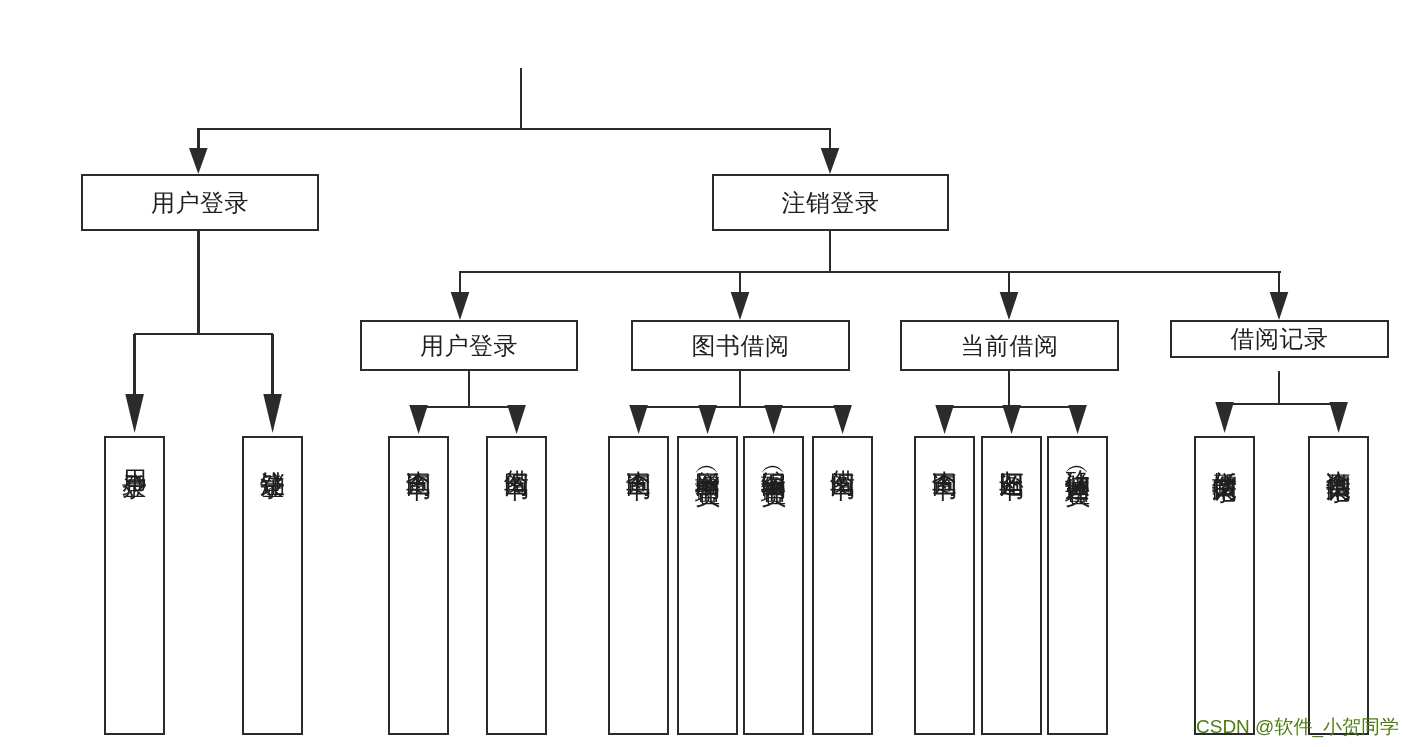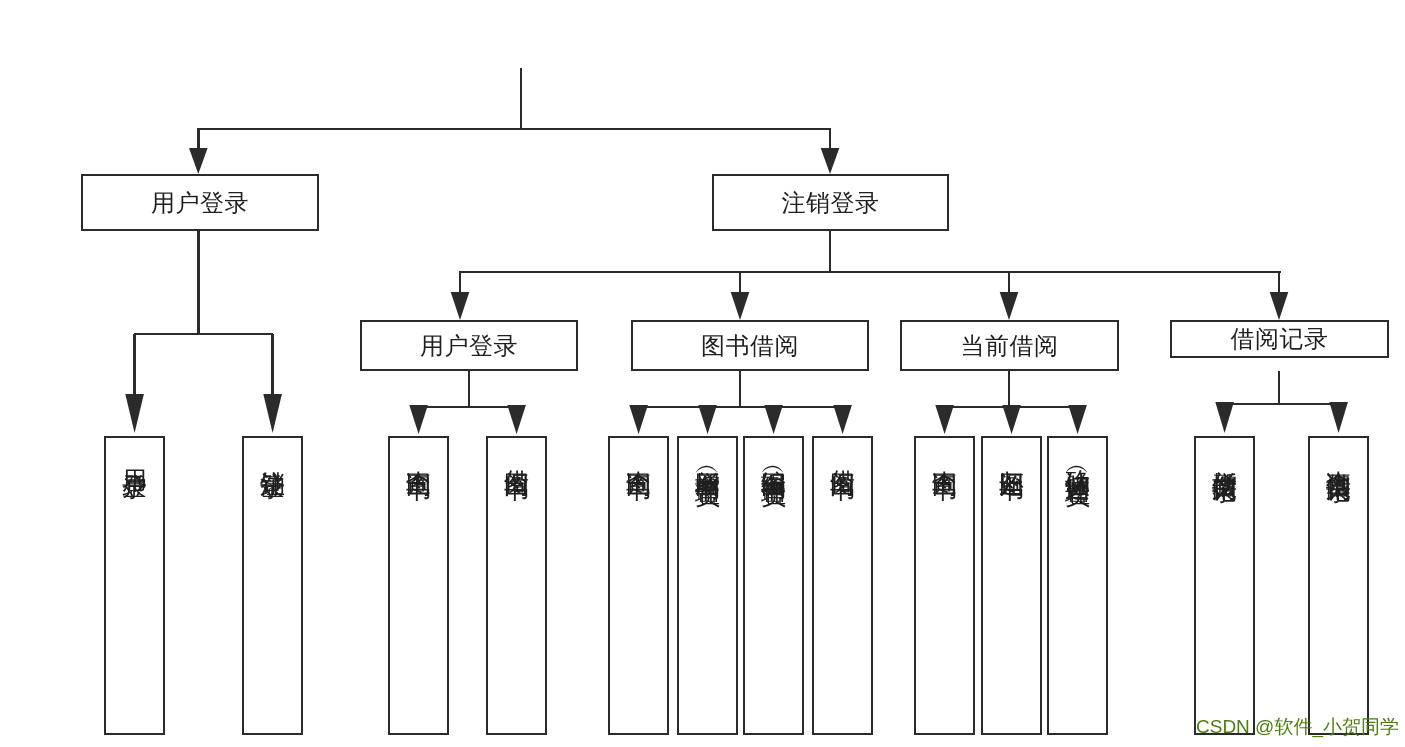--- a/index.html
+++ b/index.html
@@ -162,21 +162,21 @@
   <div class="node h" style="left:81px; top:174px; width:238px; height:57px;">
     <span class="node-label">用户登录</span>
   </div>
   <div class="node h" style="left:712px; top:174px; width:237px; height:57px;">
     <span class="node-label">注销登录</span>
   </div>
 
   <div class="node h" style="left:360px; top:320px; width:218px; height:51px;">
     <span class="node-label">用户登录</span>
   </div>
-  <div class="node h" style="left:631px; top:320px; width:238px; height:51px;">
+  <div class="node h" style="left:631px; top:320px; width:219px; height:51px;">
     <span class="node-label">图书借阅</span>
   </div>
   <div class="node h" style="left:900px; top:320px; width:219px; height:51px;">
     <span class="node-label">当前借阅</span>
   </div>
   <div class="node h" style="left:1170px; top:320px; width:219px; height:38px;">
     <span class="node-label">借阅记录</span>
   </div>
 
   <div class="node v" style="left:104px; top:436px; width:61px; height:299px;">

